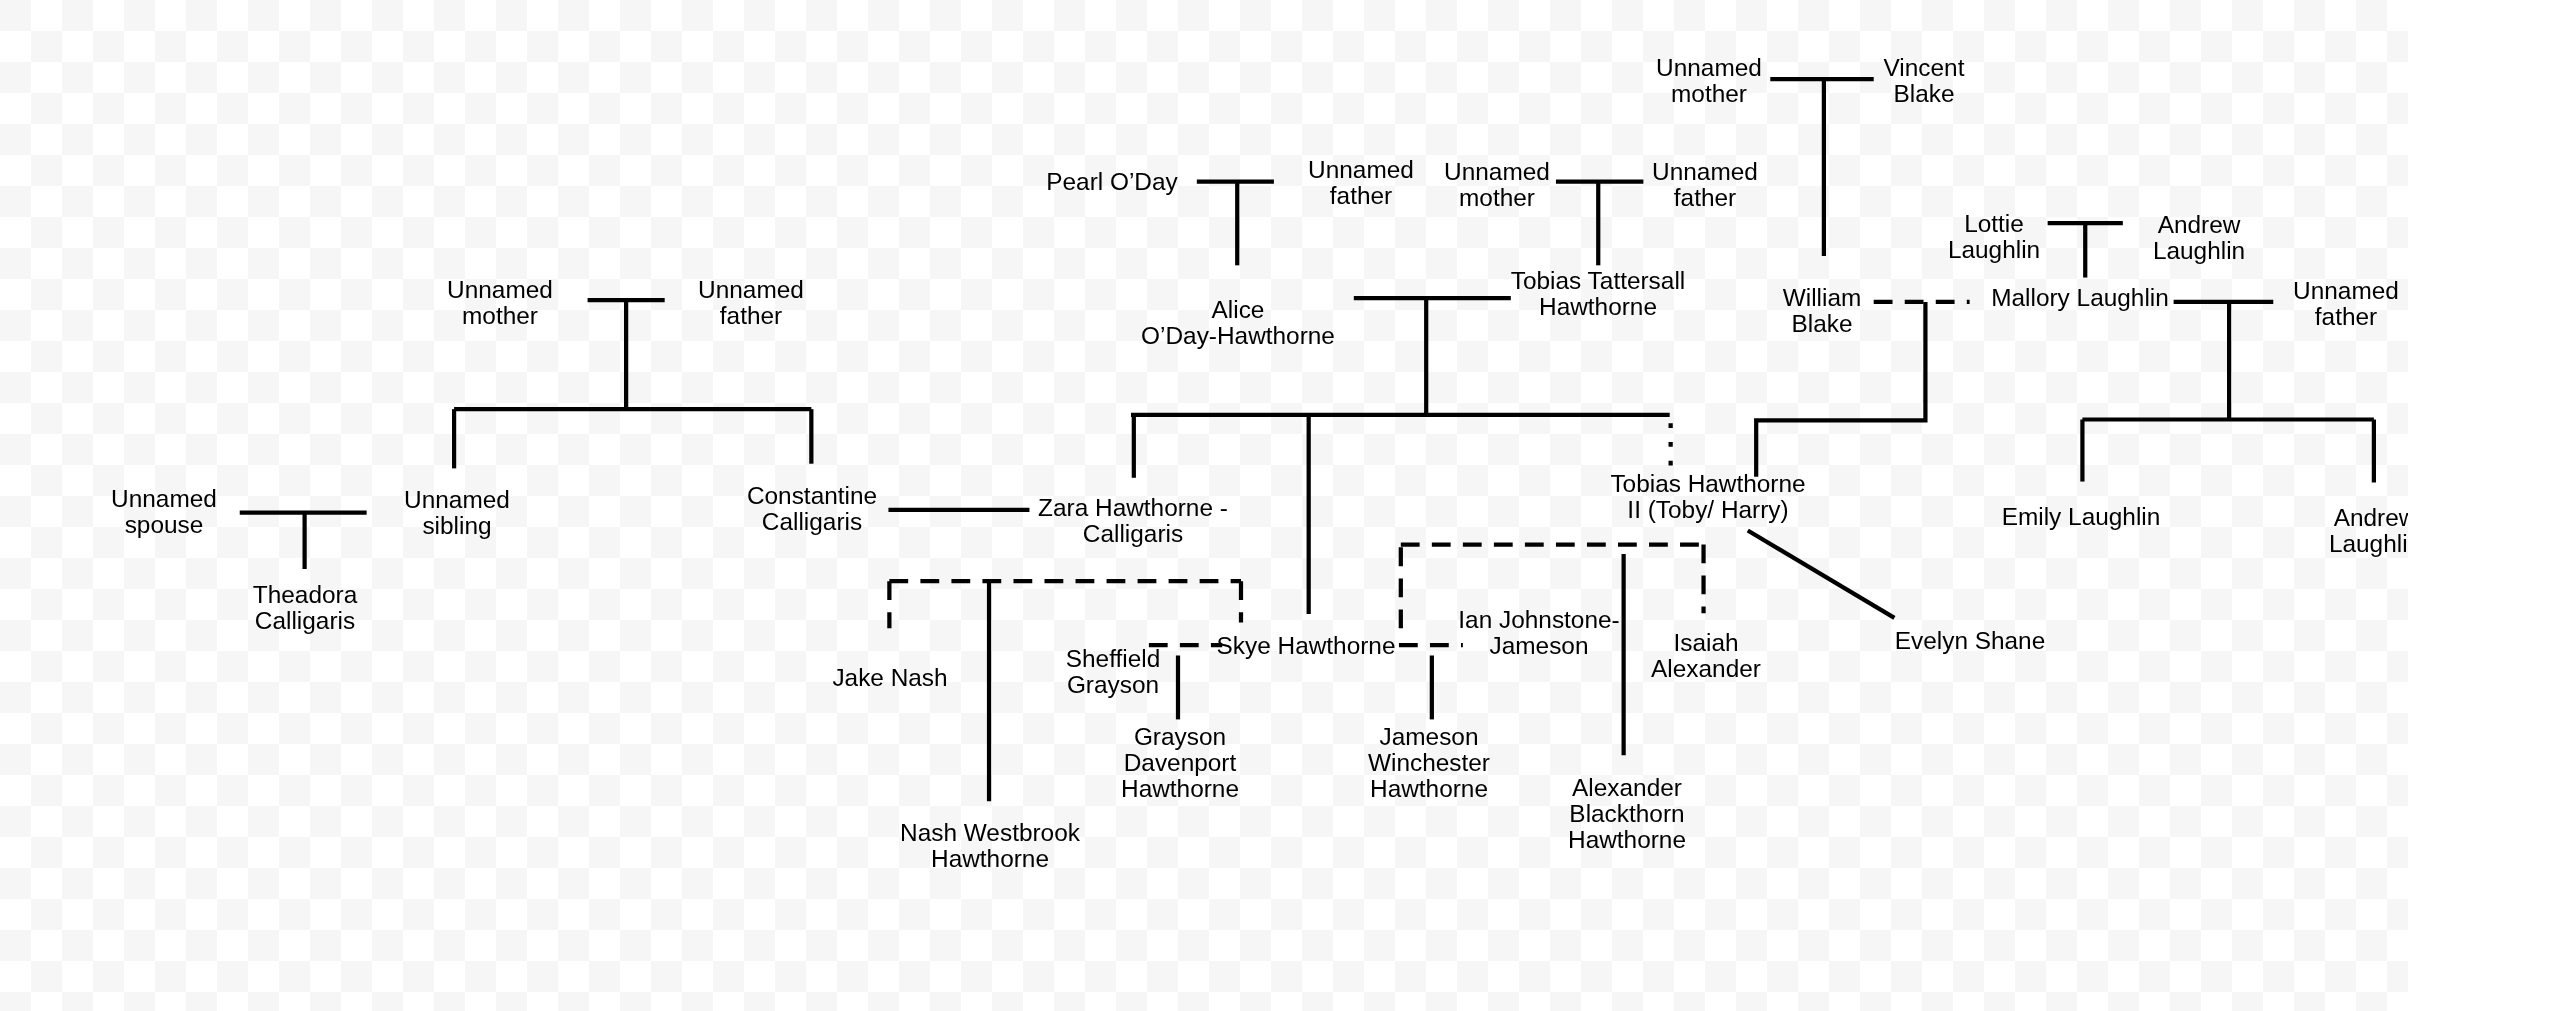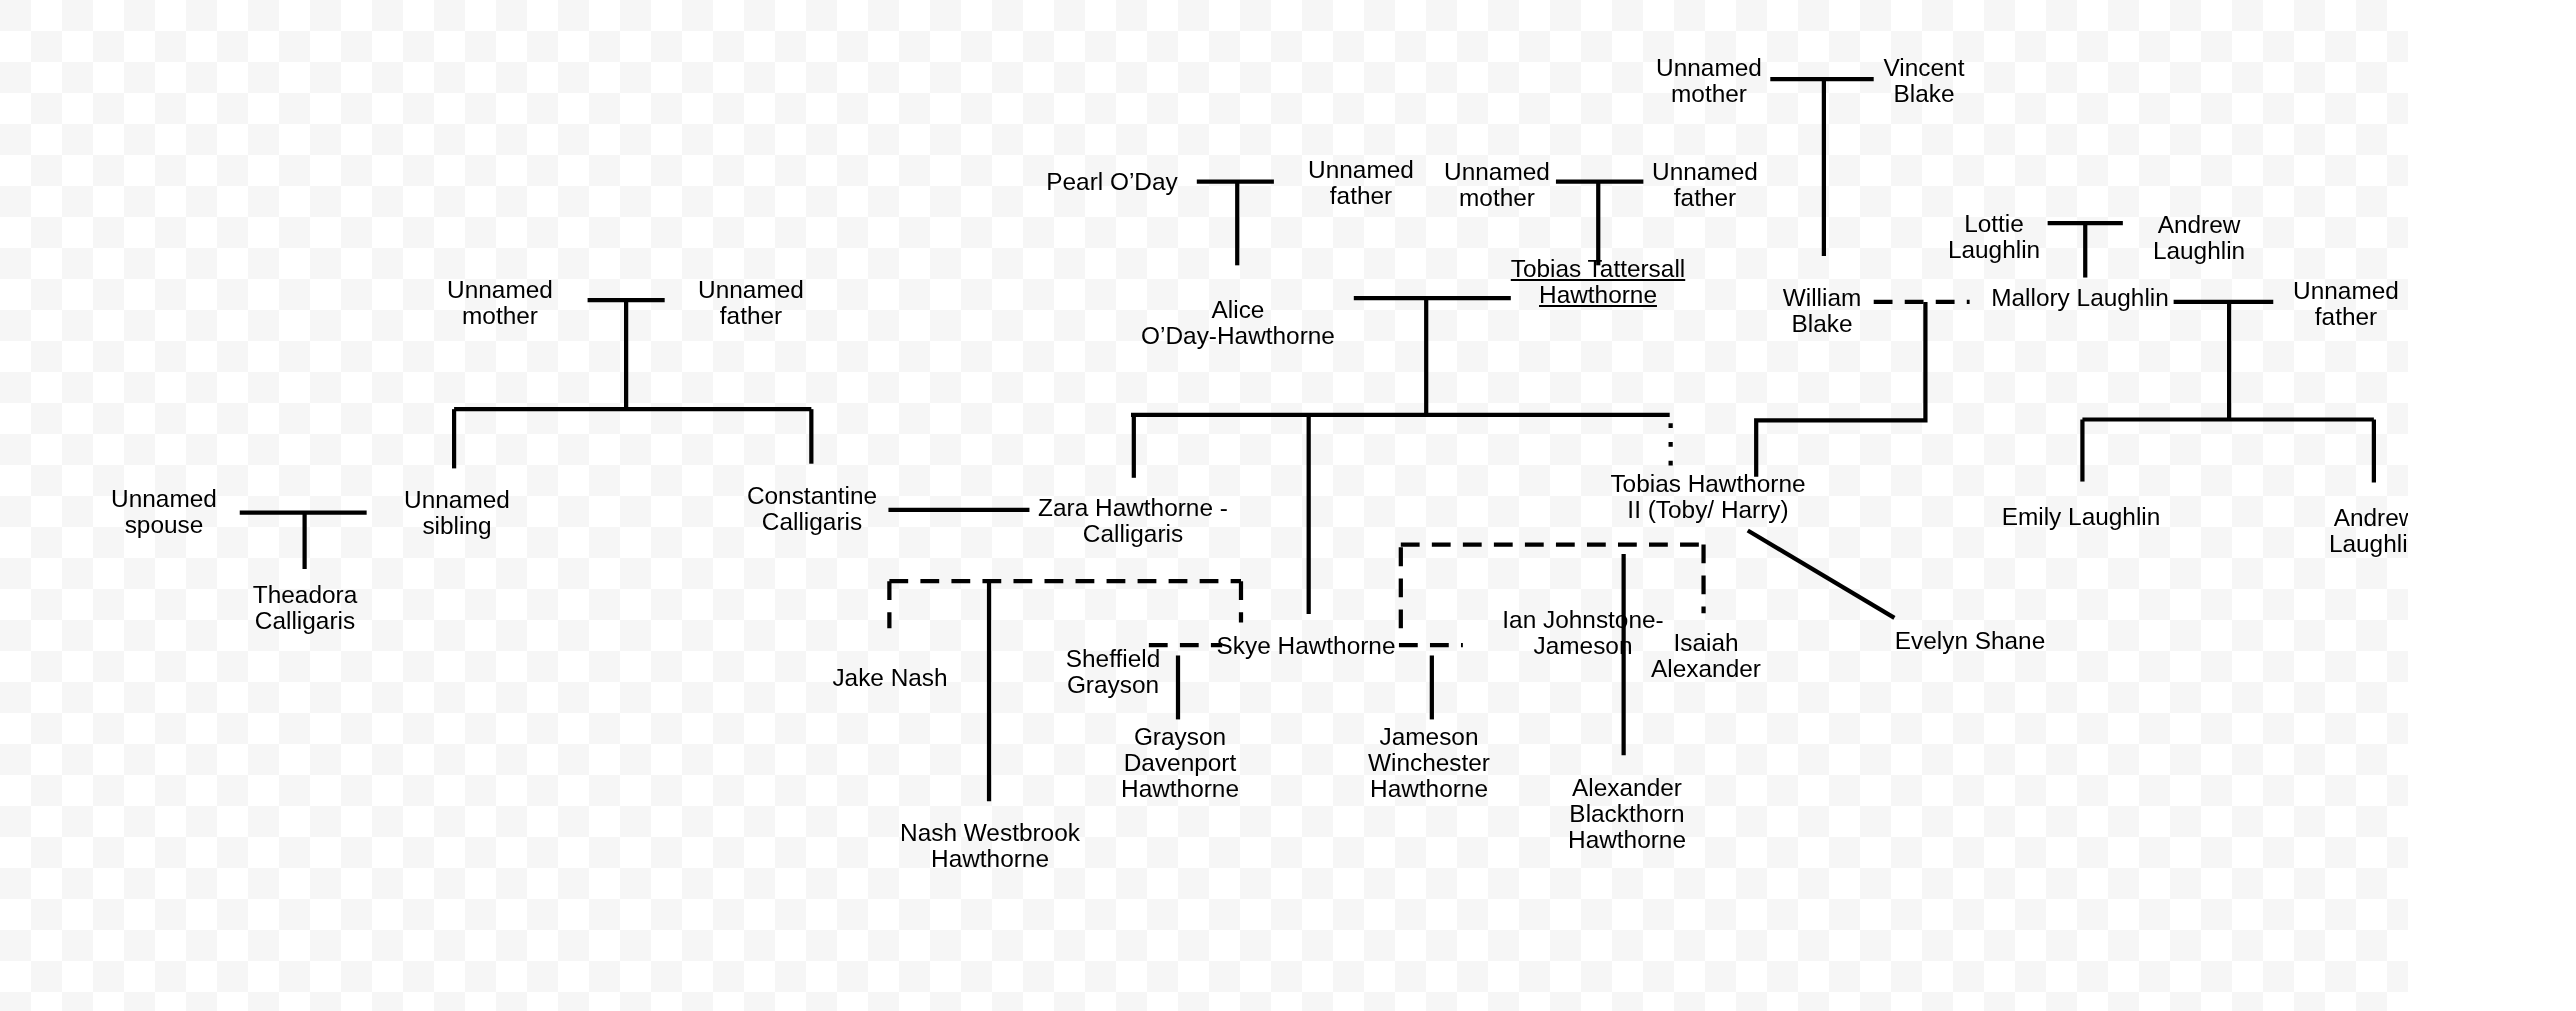--- a/index.html
+++ b/index.html
@@ -111,21 +111,21 @@
   <div class="node" style="left:1994px; top:211px;">Lottie
 Laughlin</div>
   <div class="node" style="left:2199px; top:212px;">Andrew
 Laughlin</div>
   <div class="node" style="left:500px;  top:277px;">Unnamed
 mother</div>
   <div class="node" style="left:751px;  top:277px;">Unnamed
 father</div>
   <div class="node" style="left:1238px; top:271px;margin-top:26px;">Alice
 O’Day-Hawthorne</div>
-  <div class="node" style="left:1598px; top:256px;text-decoration:underline;">Tobias Tattersall
+  <div class="node" style="left:1598px; top:268px;">Tobias Tattersall
 Hawthorne</div>
   <div class="node" style="left:1822px; top:285px;">William
 Blake</div>
   <div class="node" style="left:2080px; top:285px;">Mallory Laughlin</div>
   <div class="node" style="left:2346px; top:278px;">Unnamed
 father</div>
   <div class="node" style="left:164px;  top:486px;">Unnamed
 spouse</div>
   <div class="node" style="left:457px;  top:487px;">Unnamed
 sibling</div>
@@ -137,21 +137,21 @@
 II (Toby/ Harry)</div>
   <div class="node" style="left:2081px; top:504px;">Emily Laughlin</div>
   <div class="node" style="left:2375px; top:505px;">Andrew
 Laughlin</div>
   <div class="node" style="left:305px;  top:582px;">Theadora
 Calligaris</div>
   <div class="node" style="left:890px;  top:665px;">Jake Nash</div>
   <div class="node" style="left:1101px; top:646px;margin-left:12px;">Sheffield
 Grayson</div>
   <div class="node" style="left:1306px; top:633px;">Skye Hawthorne</div>
-  <div class="node" style="left:1583px; top:607px;">Ian Johnstone-
+  <div class="node" style="left:1539px; top:607px;">Ian Johnstone-
 Jameson</div>
   <div class="node" style="left:1706px; top:630px;">Isaiah
 Alexander</div>
   <div class="node" style="left:1970px; top:628px;">Evelyn Shane</div>
   <div class="node" style="left:1180px; top:724px;">Grayson
 Davenport
 Hawthorne</div>
   <div class="node" style="left:1429px; top:724px;">Jameson
 Winchester
 Hawthorne</div>

